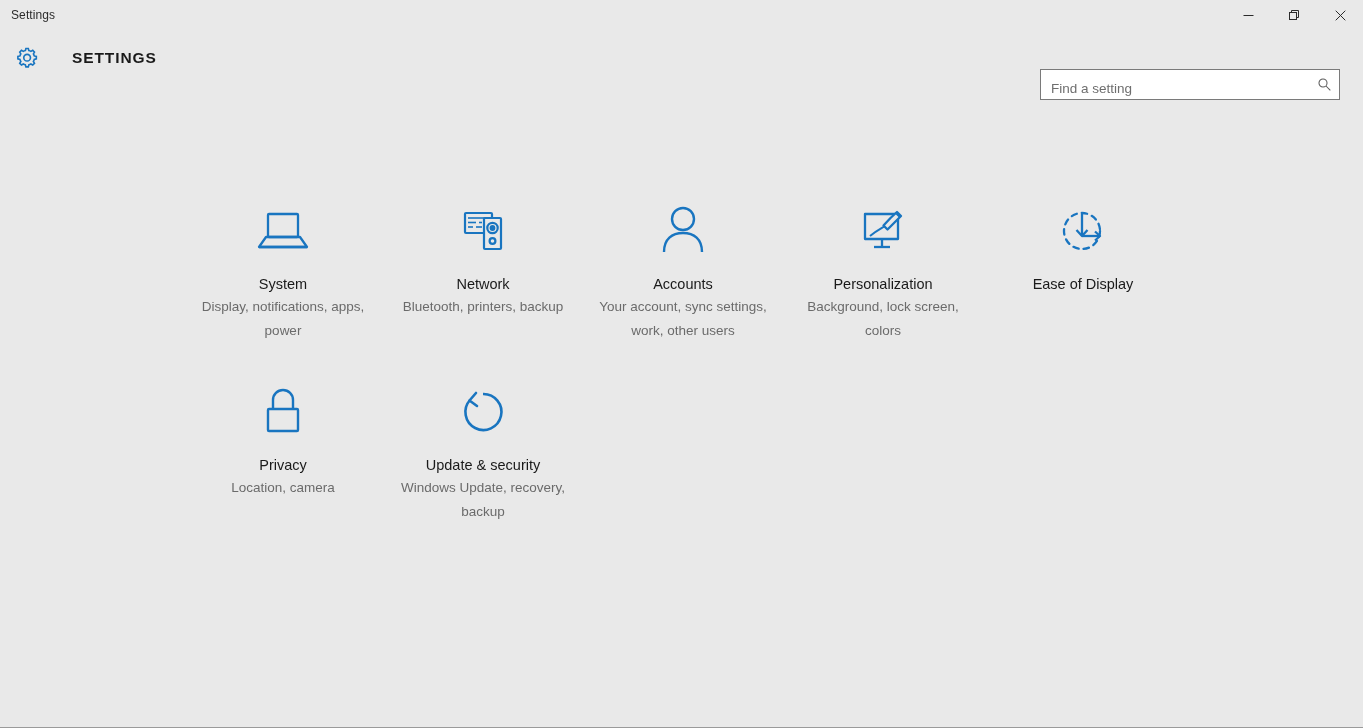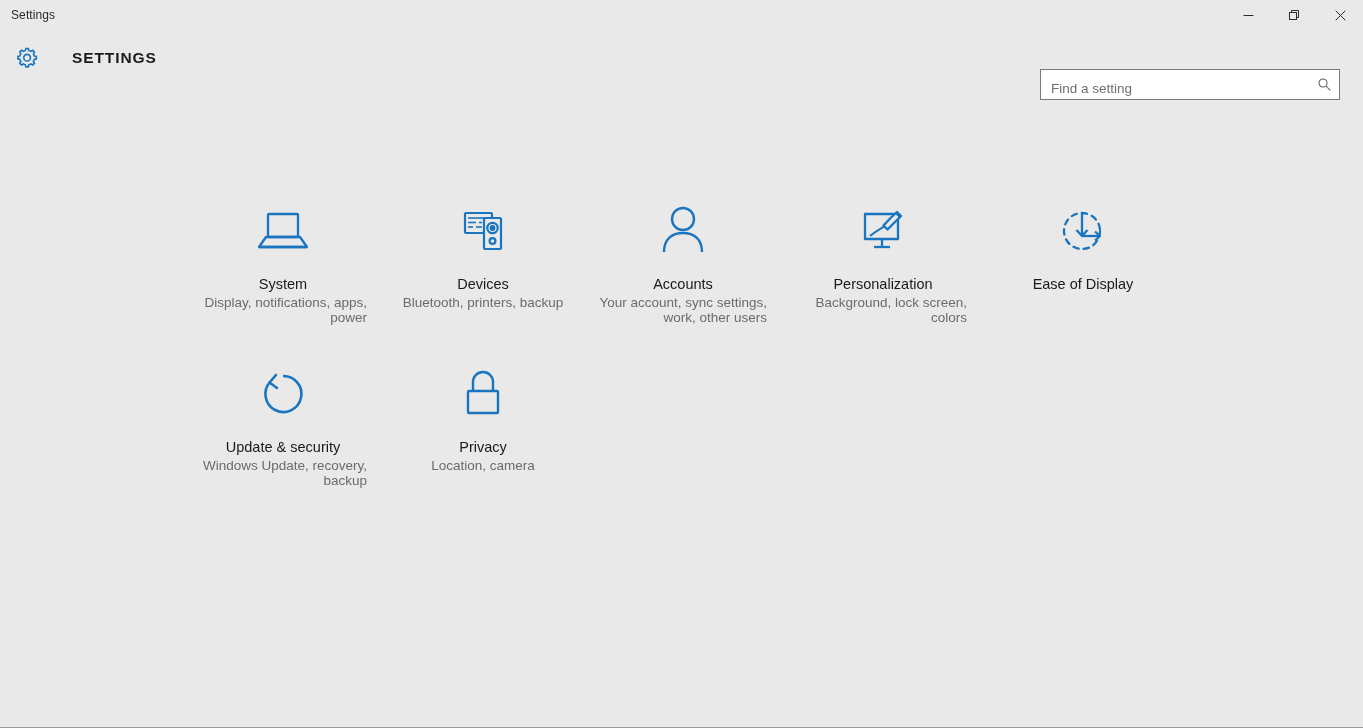--- a/index.html
+++ b/index.html
@@ -129,22 +129,22 @@
   }
   .tile-title {
     font-size: 14.5px;
     color: #1a1a1a;
     line-height: 20px;
     text-align: left;
   }
   .tile-desc {
     font-size: 13.5px;
     color: #6b6b6b;
-    line-height: 15px;
-    text-align: right;
+    line-height: 24px;
+    text-align: center;
     max-width: 168px;
     margin-top: 1px;
   }
 
   svg.ico { display: block; }
 </style>
 </head>
 <body>
 
 <div id="titlebar">
@@ -218,21 +218,21 @@
         <line x1="12" y1="15.5" x2="20" y2="15.5" stroke-width="1.6"></line>
         <line x1="23" y1="15.5" x2="26" y2="15.5" stroke-width="1.6"></line>
         <line x1="12" y1="20" x2="17" y2="20" stroke-width="1.6"></line>
         <line x1="20" y1="20" x2="26" y2="20" stroke-width="1.6"></line>
         <rect x="28" y="11" width="17" height="31" rx="1" fill="#e9e9e9"></rect>
         <circle cx="36.5" cy="21" r="5.2"></circle>
         <circle cx="36.5" cy="21" r="1.8" fill="#1975c0"></circle>
         <circle cx="36.5" cy="34" r="2.9"></circle>
       </svg>
     </div>
-    <div class="tile-title">Devices</div>
+    <div class="tile-title">Network</div>
     <div class="tile-desc">Bluetooth, printers, backup</div>
   </div>
 
 
   <div class="tile">
     <div class="tile-icon">
       <svg class="ico" width="48" height="52" viewBox="0 0 48 52" fill="none" stroke="#1975c0" stroke-width="2.4">
         <circle cx="24" cy="14" r="11"></circle>
         <path d="M5 47 C5 34 13 28 24 28 C35 28 43 34 43 47"></path>
       </svg>
@@ -265,33 +265,33 @@
         <polyline points="20.5,25 26,31 31.5,25" stroke-linejoin="round"></polyline>
         <line x1="26" y1="31" x2="44" y2="31"></line>
         <polyline points="39,26.5 44,31 39,35.5" stroke-linejoin="round"></polyline>
       </svg>
     </div>
     <div class="tile-title">Ease of Display</div>
   </div>
 
   <div class="tile">
     <div class="tile-icon">
+      <svg class="ico" width="46" height="52" viewBox="0 0 46 52" fill="none" stroke="#1975c0" stroke-width="2.4">
+        <path d="M13 23 L13 14 A10 10 0 0 1 33 14 L33 23"></path>
+        <rect x="8" y="23" width="30" height="22" rx="1"></rect>
+      </svg>
+    </div>
+    <div class="tile-title">Privacy</div>
+    <div class="tile-desc">Location, camera</div>
+  </div>
+
+  <div class="tile">
+    <div class="tile-icon">
       <svg class="ico" width="54" height="52" viewBox="0 0 54 52" fill="none" stroke="#1975c0" stroke-width="2.6">
         <path d="M14 14 A18 18 0 1 0 27 8"></path>
         <polyline points="20,7 13.5,14.5 21,20" stroke-linejoin="round" stroke-linecap="round"></polyline>
       </svg>
     </div>
     <div class="tile-title">Update &amp; security</div>
     <div class="tile-desc">Windows Update, recovery, backup</div>
   </div>
 
-  <div class="tile">
-    <div class="tile-icon">
-      <svg class="ico" width="46" height="52" viewBox="0 0 46 52" fill="none" stroke="#1975c0" stroke-width="2.4">
-        <path d="M13 23 L13 14 A10 10 0 0 1 33 14 L33 23"></path>
-        <rect x="8" y="23" width="30" height="22" rx="1"></rect>
-      </svg>
-    </div>
-    <div class="tile-title">Privacy</div>
-    <div class="tile-desc">Location, camera</div>
-  </div>
-
 </div>
 
 </body></html>

